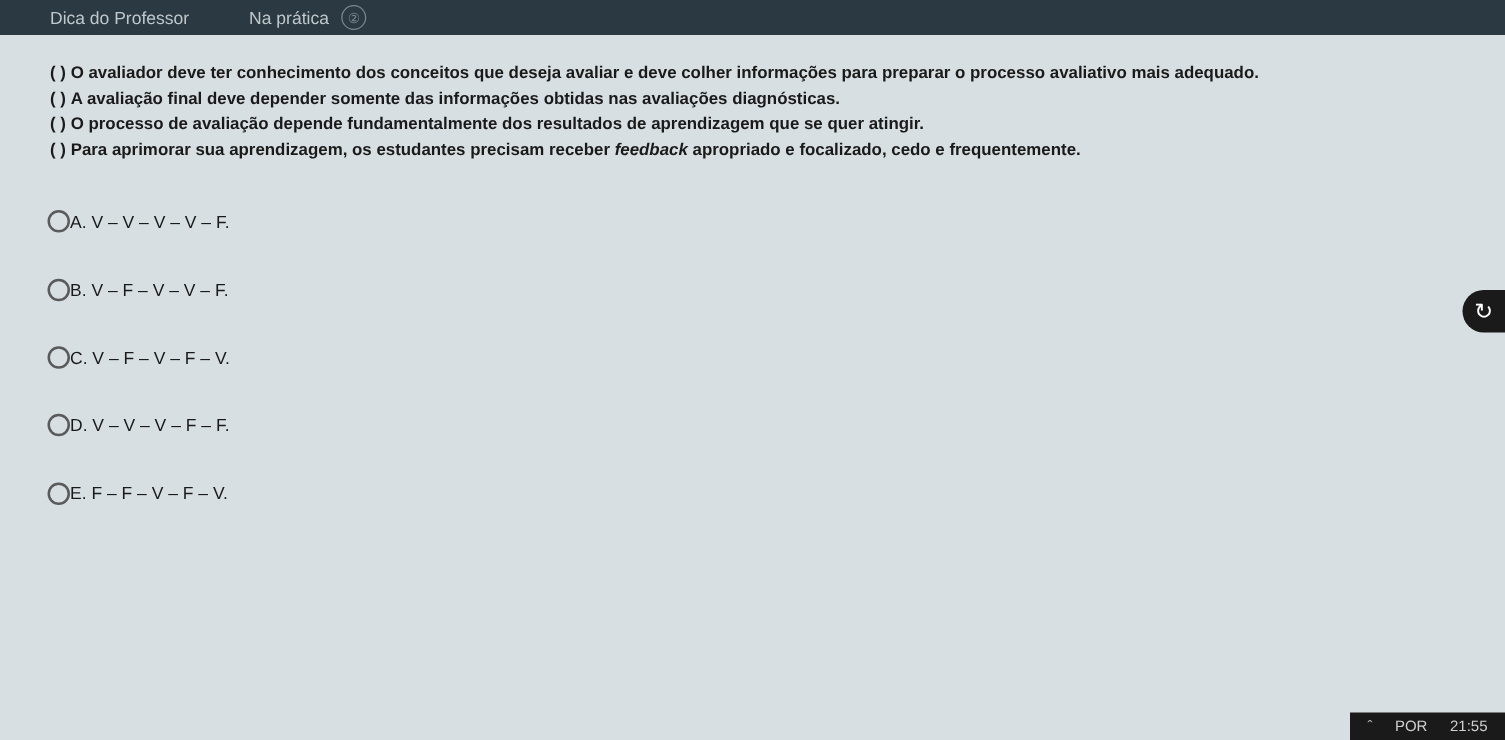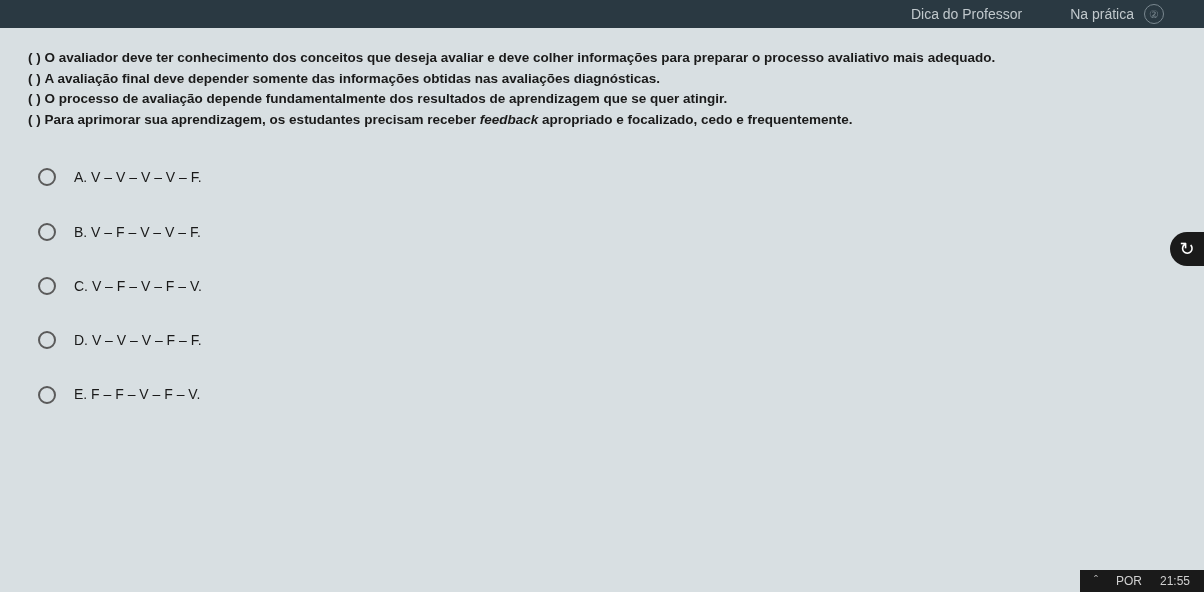--- a/index.html
+++ b/index.html
@@ -13,21 +13,21 @@
       width: 1204px;
       height: 592px;
       overflow: hidden;
       position: relative;
     }
     .top-nav {
       background: #2a3942;
       height: 28px;
       display: flex;
       align-items: center;
-      justify-content: flex-end;
+      justify-content: flex-start;
       padding: 0 40px;
       color: #c0c8cc;
       font-size: 14px;
     }
     .nav-left {
       display: flex;
       align-items: center;
       gap: 8px;
     }
     .nav-right {
@@ -62,39 +62,39 @@
     }
     .bold {
       font-weight: bold;
     }
     .statements {
       margin-top: 2px;
     }
     .statement {
       text-align: justify;
       margin-bottom: 1px;
+      margin-left: 12px;
     }
     .statement-prefix {
       font-weight: bold;
     }
     .feedback-italic {
       font-style: italic;
     }
     .instruction {
       margin-top: 2px;
       font-weight: bold;
     }
     .options {
       margin-top: 38px;
       padding-left: 10px;
     }
     .option {
       display: flex;
       align-items: center;
-      gap: 18px;
       margin-bottom: 34px;
       cursor: pointer;
     }
     .radio {
       width: 18px;
       height: 18px;
       border: 2px solid #5a5a5a;
       border-radius: 50%;
       flex-shrink: 0;
     }

